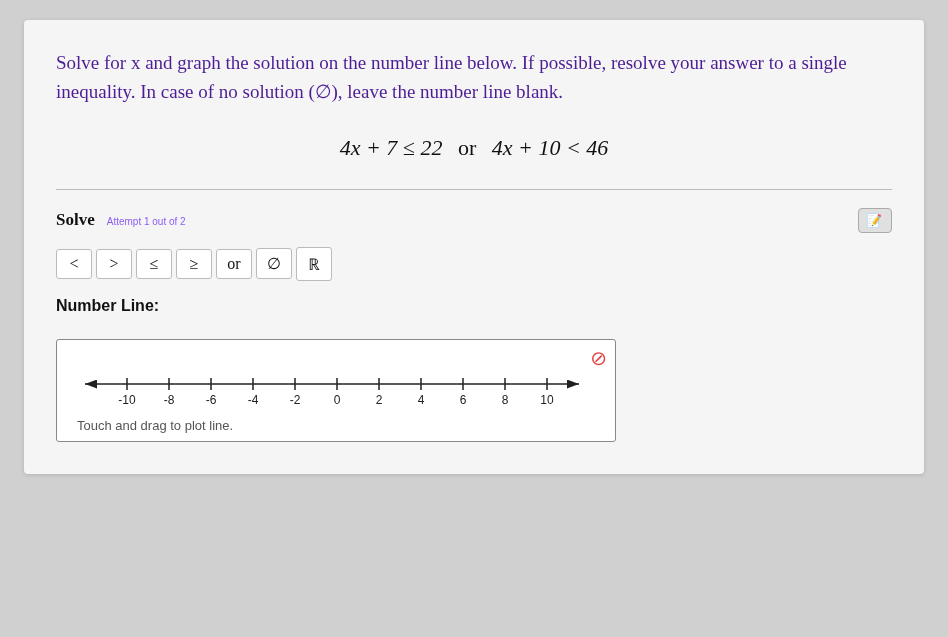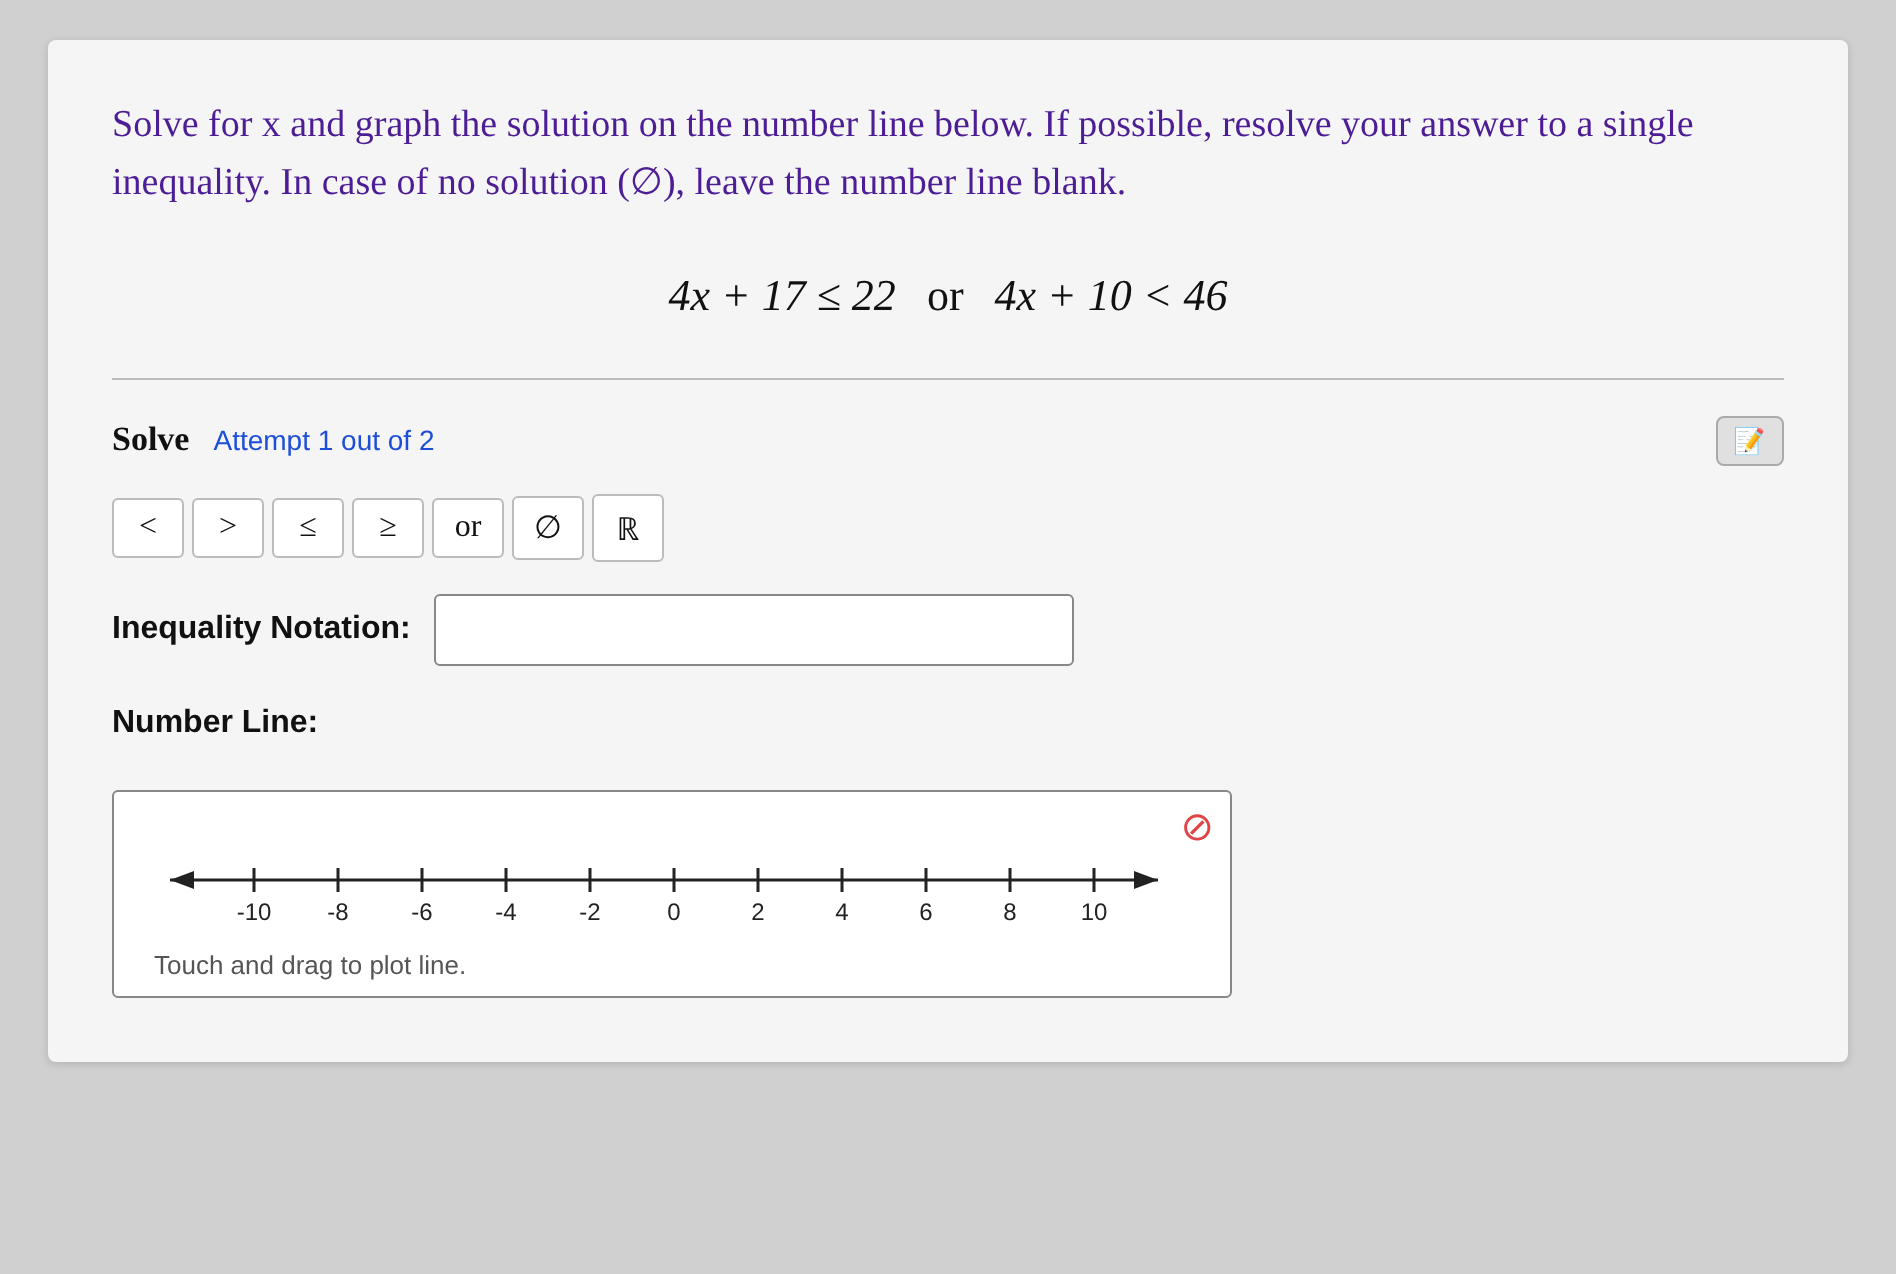--- a/index.html
+++ b/index.html
@@ -47,22 +47,22 @@
       align-items: center;
       justify-content: space-between;
       margin-bottom: 14px;
     }
     .answer-label {
       font-size: 17px;
       font-weight: bold;
       color: #111;
     }
     .attempt-text {
-      font-size: 14px;
-      color: #1d4ed8;
+      font-size: 10px;
+      color: #8b5cf6;
       font-weight: normal;
       margin-left: 8px;
       font-family: Arial, sans-serif;
     }
     .answer-icon-btn {
       background: #e0e0e0;
       border: 1px solid #aaa;
       border-radius: 4px;
       padding: 4px 8px;
       font-size: 13px;
@@ -153,21 +153,21 @@
   </style>
 </head>
 <body>
 
 <div class="main-card">
   <div class="problem-text">
     <span>Solve for x and graph the solution on the number line below. If possible, resolve your answer to a single inequality. In case of no solution (∅), leave the number line blank.</span>
   </div>
 
   <div class="equation-line">
-    <span>4x + 17 ≤ 22</span>
+    <span>4x + 7 ≤ 22</span>
     <span class="or-word">or</span>
     <span>4x + 10 &lt; 46</span>
   </div>
 
   <hr class="divider">
 
   <div class="answer-header">
     <div>
       <span class="answer-label">Solve</span>
       <span class="attempt-text">Attempt 1 out of 2</span>
@@ -178,24 +178,20 @@
   <div class="symbol-buttons">
     <button class="sym-btn">&lt;</button>
     <button class="sym-btn">&gt;</button>
     <button class="sym-btn">≤</button>
     <button class="sym-btn">≥</button>
     <button class="sym-btn">or</button>
     <button class="sym-btn">∅</button>
     <button class="sym-btn">ℝ</button>
   </div>
 
-  <div class="inequality-row">
-    <span class="inequality-label">Inequality Notation:</span>
-    <input class="inequality-input" type="text" value="" style="">
-  </div>
 
   <div class="number-line-section">
     <div class="number-line-label">Number Line:</div>
     <div class="number-line-box">
       <button class="nl-clear-btn">⊘</button>
       <div class="number-line-svg-container">
         <svg width="510" height="54" viewBox="0 0 510 54">
 
           <defs>
             <marker id="arrowhead-right" markerWidth="8" markerHeight="6" refX="8" refY="3" orient="auto">

